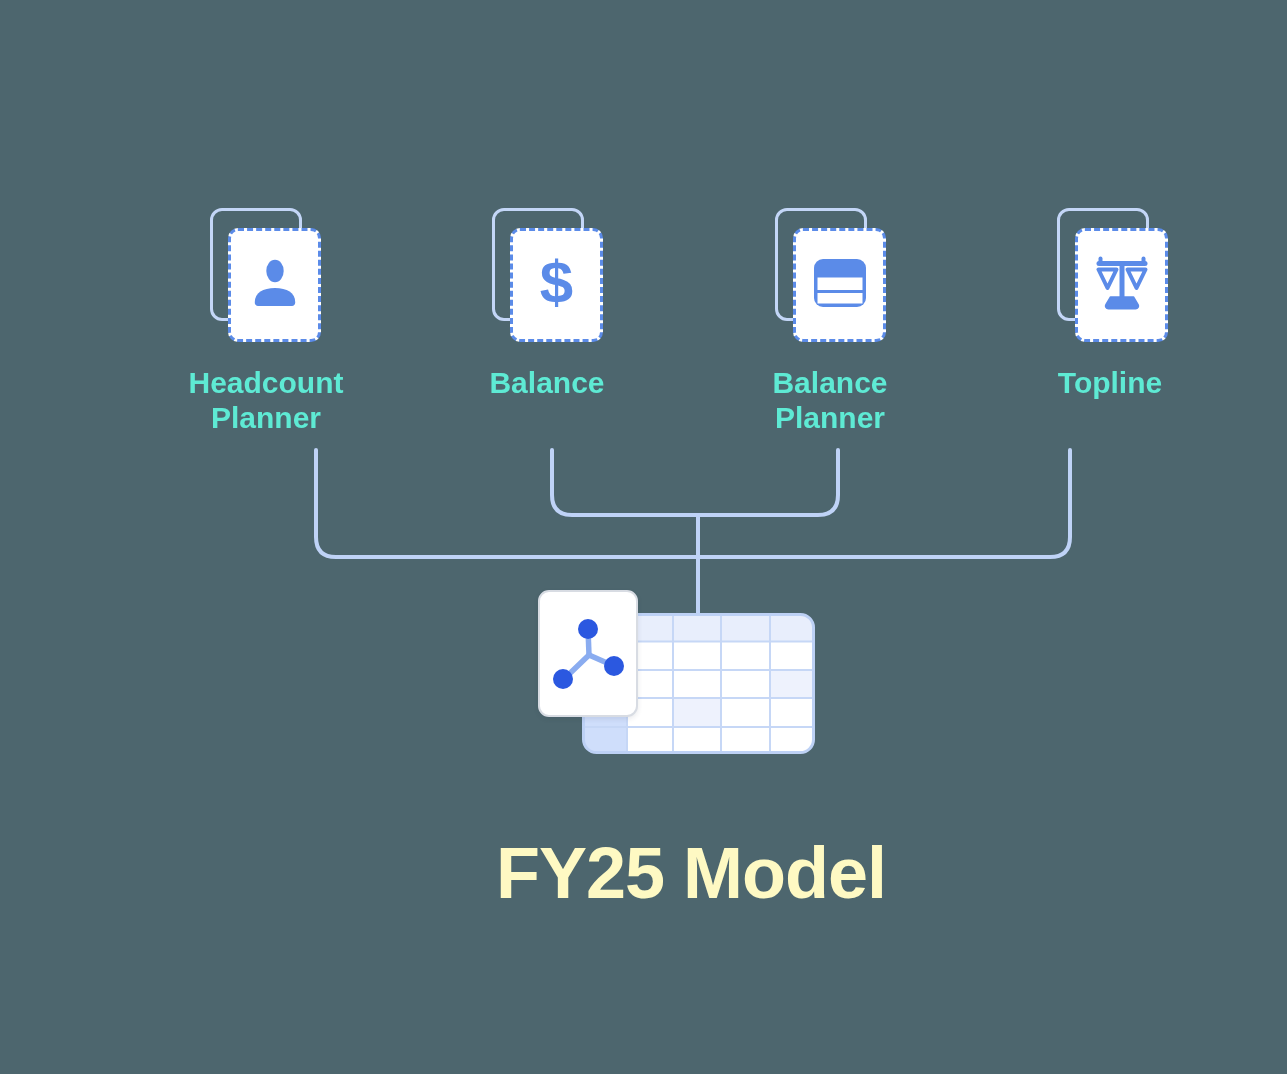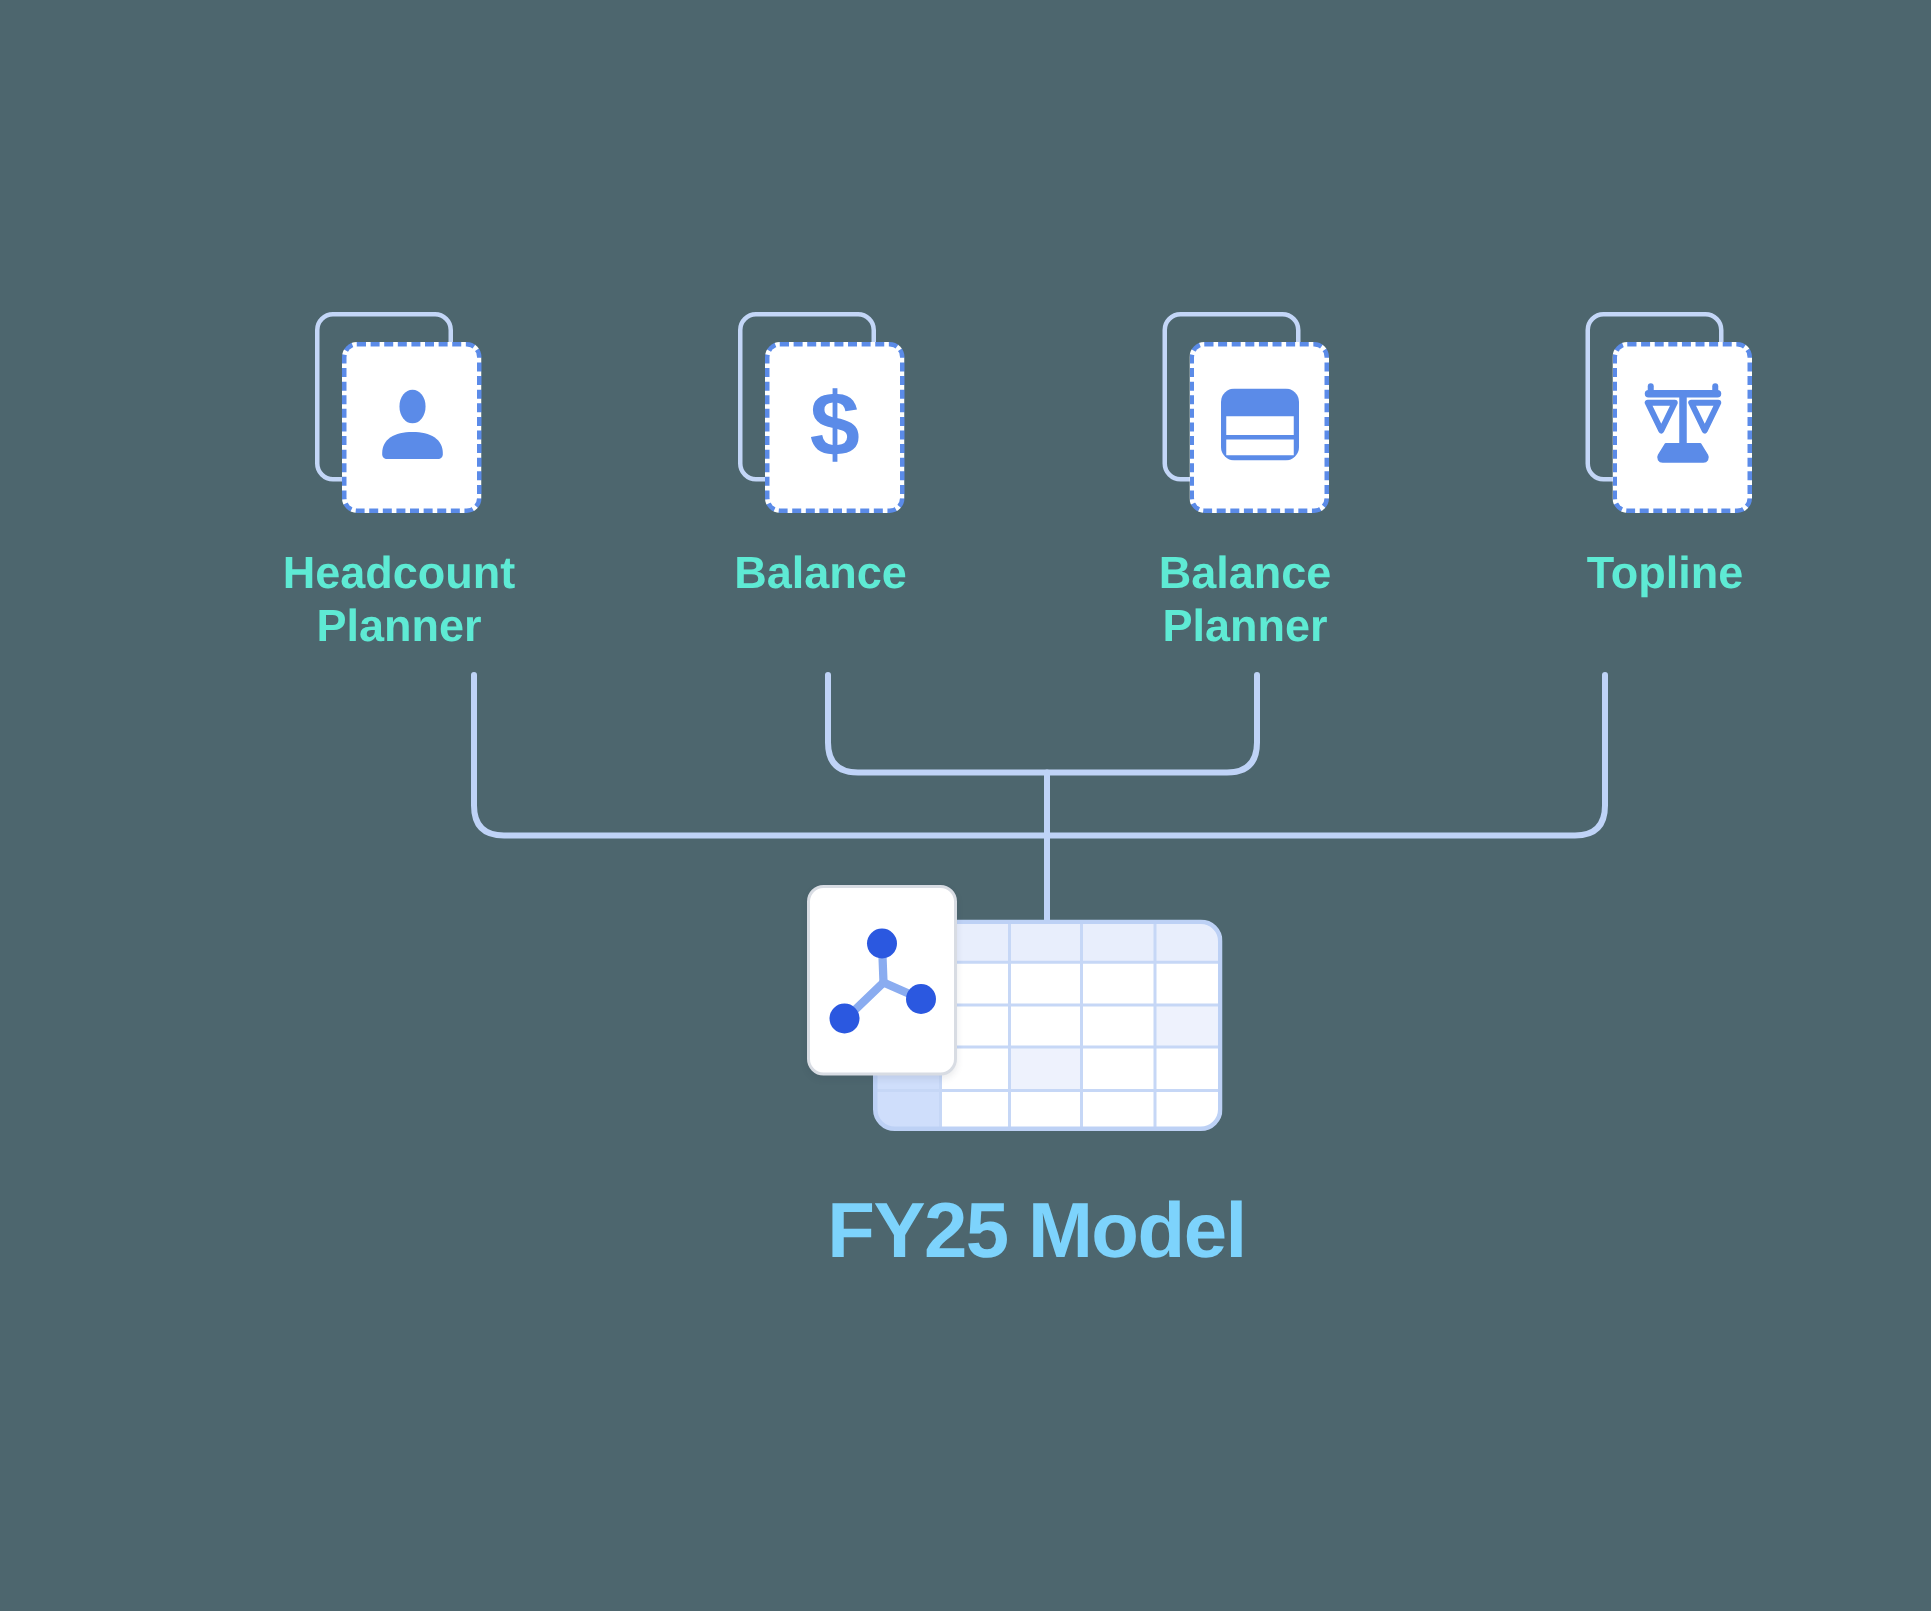--- a/index.html
+++ b/index.html
@@ -34,22 +34,22 @@
   
   .sheet-svg{position:absolute;left:582px;top:613px;}
   .node-card{
     position:absolute;left:538px;top:590px;width:100px;height:127px;
     background:#ffffff;border:2px solid #d8dce3;border-radius:11px;box-sizing:border-box;
     box-shadow:0 2px 5px rgba(40,50,70,0.10);
   }
   .node-card svg{display:block;}
   
   .model-title{
-    position:absolute;top:791px;left:691px;transform:translateX(-50%);
-    font-size:52px;font-weight:bold;color:#7dd3fc;letter-spacing:-1px;white-space:nowrap;
+    position:absolute;top:832px;left:691px;transform:translateX(-50%);
+    font-size:72px;font-weight:bold;color:#fef9c3;letter-spacing:-1px;white-space:nowrap;
   }
 </style>
 </head>
 <body>
 
 <div class="canvas">
 
   <svg class="connectors" viewBox="0 0 1287 1074" aria-hidden="true">
     <path class="conn" d="M316,450 V537 Q316,557 336,557 H1050 Q1070,557 1070,537 V450"></path>
     <path class="conn" d="M552,450 V495 Q552,515 572,515 H818 Q838,515 838,495 V450"></path>

